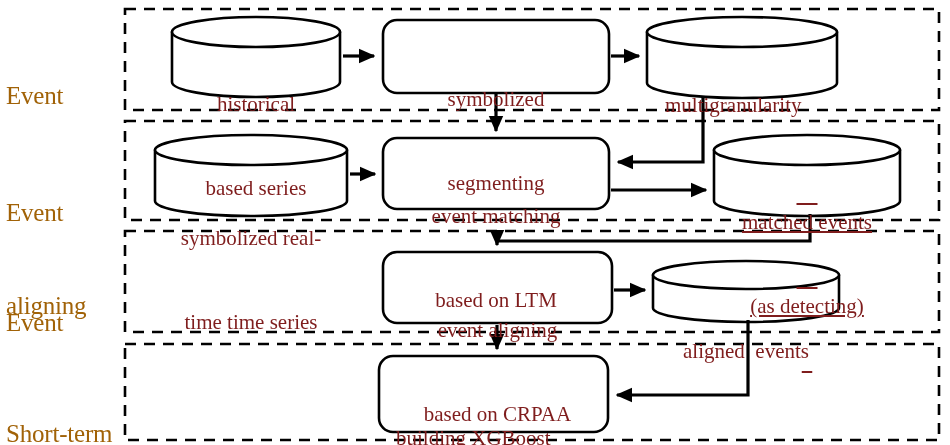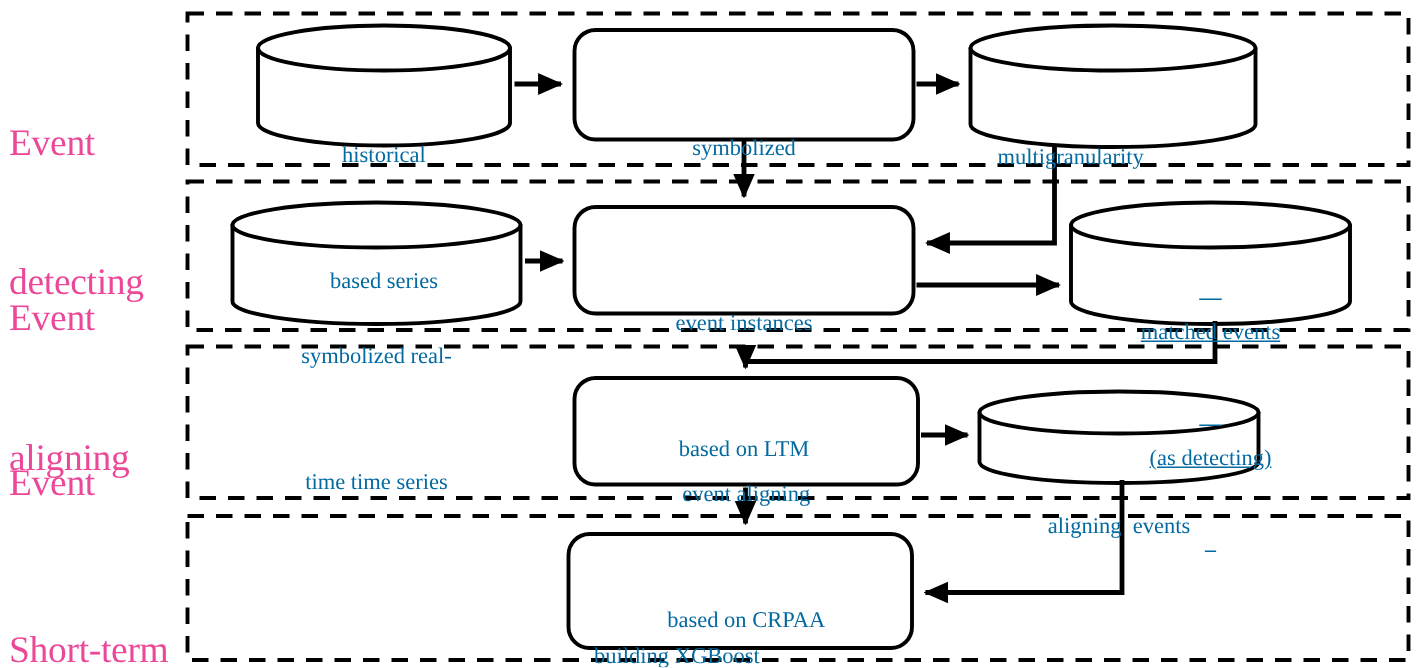--- a/index.html
+++ b/index.html
@@ -11,31 +11,31 @@
     font-family:"Liberation Serif","DejaVu Serif",serif;
     color:#000000;
   }
   #svg-layer{position:absolute;left:0;top:0;width:950px;height:445px;}
 
   .stage-label{
     position:absolute;
     font-family:"Liberation Serif","DejaVu Serif",serif;
     font-size:25px;
     line-height:31px;
-    color:#ec4899;
+    color:#a16207;
     white-space:pre;
     letter-spacing:-0.2px;
   }
 
   .node-text{
     position:absolute;
     font-family:"Liberation Serif","DejaVu Serif",serif;
-    font-size:15px;
+    font-size:21px;
     line-height:28px;
-    color:#0369a1;
+    color:#7f1d1d;
     white-space:pre;
     pointer-events:none;
   }
   .node-text.center{text-align:center;}
   .node-text.left{text-align:left;}
 </style>
 </head>
 <body>
 
 <div id="canvas">
@@ -108,21 +108,20 @@
       <path d="M 614 290 L 645 290" marker-end="url(#arrow)"></path>
 
       <path d="M 497 325 L 497 349" marker-end="url(#arrow)"></path>
 
       <path d="M 748 320 L 748 395 L 617 395" marker-end="url(#arrow)"></path>
     </g>
   </svg>
 
   <div class="stage-label" style="left:6px;top:18px;">
     <div>Event</div>
-    <div>detecting</div>
   </div>
 
   <div class="stage-label" style="left:6px;top:135px;">
     <div>Event</div>
     <div>aligning</div>
   </div>
 
   <div class="stage-label" style="left:6px;top:245px;">
     <div>Event</div>
   </div>
@@ -132,48 +131,49 @@
     
   </div>
 
   <div class="node-text center" style="left:180px;top:34px;width:152px;">
     <div>historical</div>
     <div>based series</div>
   </div>
 
   <div class="node-text center" style="left:389px;top:29px;width:214px;">
     <div>symbolized</div>
+    <div>segmenting</div>
   </div>
 
   <div class="node-text left" style="left:665px;top:35px;width:180px;">
     <div>multigranularity</div>
   </div>
 
   <div class="node-text center" style="left:157px;top:168px;width:188px;">
     <div>symbolized real-</div>
     <div>time time series</div>
   </div>
 
   <div class="node-text center" style="left:389px;top:146px;width:214px;">
-    <div>event instances</div>
+    <div>event matching</div>
     <div>based on LTM</div>
   </div>
 
   <div class="node-text center" style="left:716px;top:152px;width:182px;text-decoration:underline;">
     <div>matched events</div>
     <div>(as detecting)</div>
   </div>
 
   <div class="node-text center" style="left:389px;top:260px;width:217px;">
     <div>event aligning</div>
     <div>based on CRPAA</div>
   </div>
 
   <div class="node-text center" style="left:656px;top:281px;width:180px;">
-    <div>aligning  events</div>
+    <div>aligned  events</div>
   </div>
 
   <div class="node-text left" style="left:396px;top:368px;width:206px;">
     <div>building XGBoost</div>
     
   </div>
 
 </div>
 
 </body></html>

